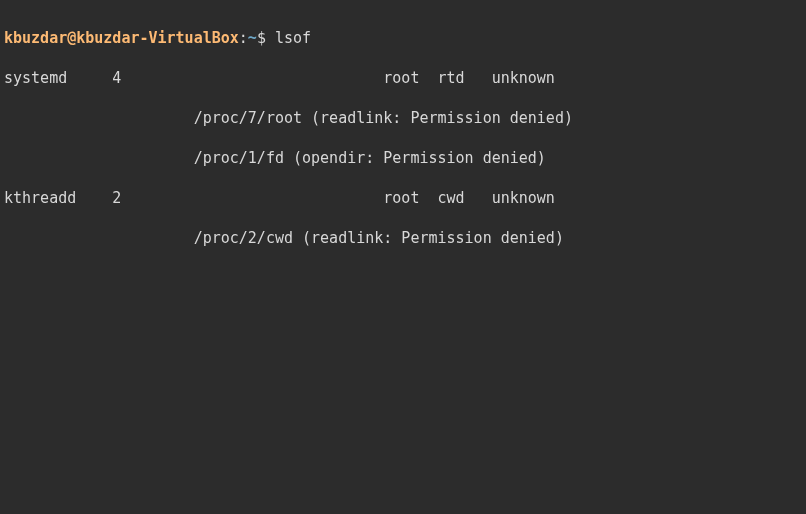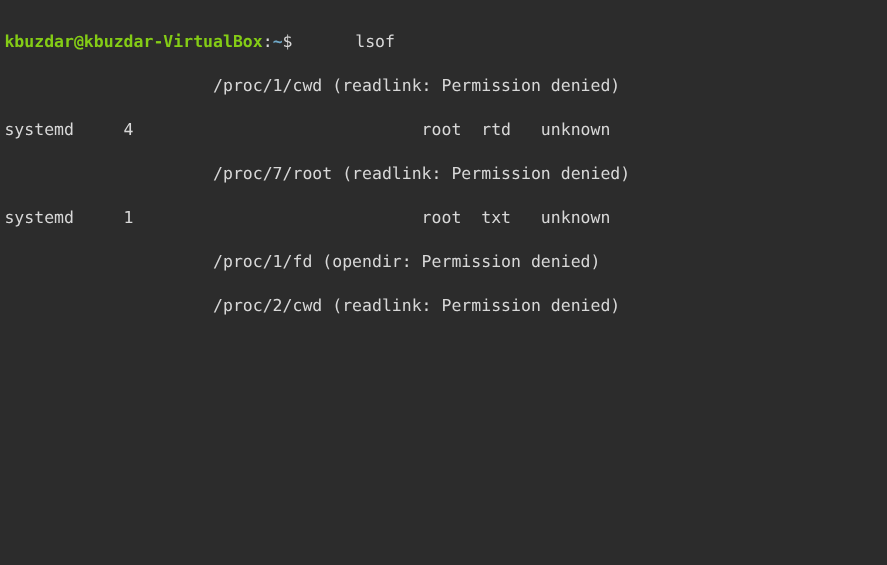--- a/index.html
+++ b/index.html
@@ -11,36 +11,35 @@
     color: #d8d8d8;
     width: 806px;
     height: 514px;
     overflow: hidden;
   }
   .terminal {
     padding: 8px 4px;
     white-space: pre;
     line-height: 20px;
   }
-  .prompt-user { color: #84cc16; font-weight: bold; }
+  .prompt-user { color: #fdba74; font-weight: bold; }
   .prompt-path { color: #6fa8c7; font-weight: bold; }
   .prompt-sep  { color: #d8d8d8; }
-  .cmd { color: #d8d8d8; margin-left: 48px; }
+  .cmd { color: #d8d8d8; }
   .row { display: block; }
 </style>
 </head>
 <body>
 
 <div class="terminal">
 <span class="row"><span class="prompt-user">kbuzdar@kbuzdar-VirtualBox</span><span class="prompt-sep">:</span><span class="prompt-path">~</span><span class="prompt-sep">$ </span><span class="cmd">lsof</span></span>
-<span class="row">                     /proc/1/cwd (readlink: Permission denied)</span>
 <span class="row">systemd     4                             root  rtd   unknown</span>
 <span class="row">                     /proc/7/root (readlink: Permission denied)</span>
-<span class="row">systemd     1                             root  txt   unknown</span>
 <span class="row">                     /proc/1/fd (opendir: Permission denied)</span>
+<span class="row">kthreadd    2                             root  cwd   unknown</span>
 <span class="row">                     /proc/2/cwd (readlink: Permission denied)</span>
 
 
 
 
 
 
 
 
 

